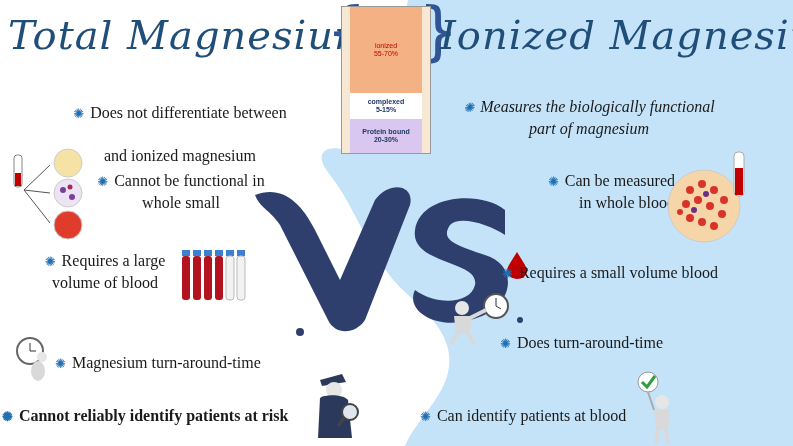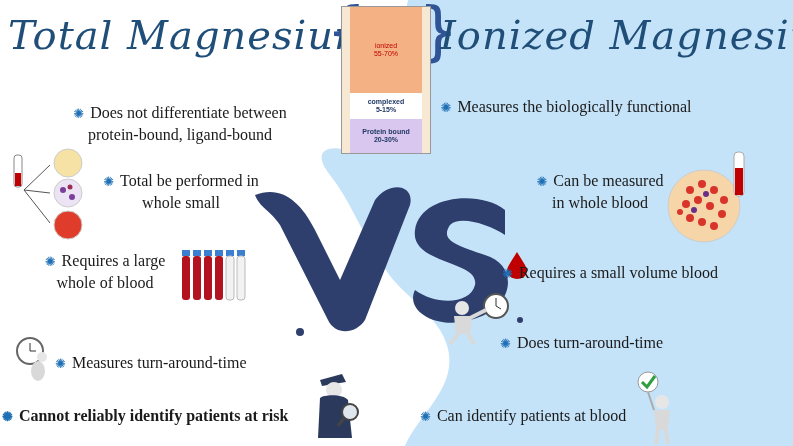--- a/index.html
+++ b/index.html
@@ -44,44 +44,45 @@
 
 <svg class="icon" style="left:240px; top:170px;" width="300" height="170" viewBox="0 0 300 170">
   <path d="M15,25 C40,15 60,30 75,60 L100,110 L135,30 C150,10 175,15 170,35 L125,150 C115,165 95,165 88,150 L40,55 C30,40 20,38 15,25 Z" fill="#2e3f6e"></path>
   <path d="M265,40 C240,20 180,25 175,60 C170,95 240,90 235,115 C230,135 195,135 175,120 C165,140 195,160 230,150 C275,140 280,95 245,85 C215,75 200,70 210,55 C220,45 250,55 265,65 Z" fill="#2e3f6e"></path>
   <circle cx="60" cy="162" r="4" fill="#2e3f6e"></circle>
   <circle cx="280" cy="150" r="3" fill="#2e3f6e"></circle>
 </svg>
 
 <div class="txt c" style="left:40px; top:76px; width:280px;margin-top:26px;">
   <span class="star">✺</span><span>Does not differentiate between</span><br>
-  <span>protein-bound, ligand-bound</span><br>
+  <br>
+  <span>and ionized magnesium</span>
 </div>
 
 <svg class="icon" style="left:10px; top:145px;" width="80" height="100" viewBox="0 0 80 100">
   <rect x="4" y="10" width="8" height="32" rx="3" fill="#fff" stroke="#888"></rect>
   <rect x="5" y="28" width="6" height="13" fill="#c00000"></rect>
   <line x1="14" y1="45" x2="40" y2="20" stroke="#555"></line>
   <line x1="14" y1="45" x2="40" y2="48" stroke="#555"></line>
   <line x1="14" y1="45" x2="40" y2="78" stroke="#555"></line>
   <circle cx="58" cy="18" r="14" fill="#f7e2a5" stroke="#ccc"></circle>
   <circle cx="58" cy="48" r="14" fill="#ece3f4" stroke="#ccc"></circle>
   <circle cx="53" cy="45" r="3" fill="#7a3f9a"></circle>
     <circle cx="62" cy="52" r="3" fill="#7a3f9a"></circle>
     <circle cx="60" cy="42" r="2.5" fill="#9b2d52"></circle>
   <circle cx="58" cy="80" r="14" fill="#e03c2c" stroke="#ccc"></circle>
 </svg>
 <div class="txt c" style="left:86px; top:170px; width:190px;">
-  <span class="star">✺</span><span>Total be performed in</span><br>
+  <span class="star">✺</span><span>Cannot be functional in</span><br>
   <span>whole small</span>
 </div>
 
 <div class="txt c" style="left:30px; top:250px; width:150px;">
   <span class="star">✺</span><span>Requires a large</span><br>
-  <span>whole of blood</span>
+  <span>volume of blood</span>
 </div>
 <svg class="icon" style="left:180px; top:248px;" width="70" height="56" viewBox="0 0 70 56">
   <g>
     <rect x="2" y="2" width="8" height="6" fill="#3a7fd0"></rect>
       <rect x="2" y="8" width="8" height="44" rx="3" fill="#b3121f"></rect>
     <rect x="13" y="2" width="8" height="6" fill="#3a7fd0"></rect>
       <rect x="13" y="8" width="8" height="44" rx="3" fill="#b3121f"></rect>
     <rect x="24" y="2" width="8" height="6" fill="#3a7fd0"></rect>
       <rect x="24" y="8" width="8" height="44" rx="3" fill="#b3121f"></rect>
     <rect x="35" y="2" width="8" height="6" fill="#3a7fd0"></rect>
@@ -94,39 +95,40 @@
 </svg>
 
 <svg class="icon" style="left:10px; top:335px;" width="42" height="50" viewBox="0 0 42 50">
   <circle cx="20" cy="16" r="13" fill="#fff" stroke="#666" stroke-width="2"></circle>
   <line x1="20" y1="16" x2="20" y2="8" stroke="#333"></line>
     <line x1="20" y1="16" x2="26" y2="16" stroke="#333"></line>
   <ellipse cx="28" cy="36" rx="7" ry="10" fill="#d9d9d9"></ellipse>
   <circle cx="32" cy="22" r="5" fill="#e6e6e6"></circle>
 </svg>
 <div class="txt" style="left:55px; top:352px;">
-  <span class="star">✺</span><span>Measures turn-around-time</span>
+  <span class="star">✺</span><span>Magnesium turn-around-time</span>
 </div>
 
 <div class="txt" style="left:2px; top:405px;font-weight:bold;">
   <span class="star">✺</span><span>Cannot reliably identify patients at risk</span>
 </div>
 <svg class="icon" style="left:312px; top:368px;" width="52" height="76" viewBox="0 0 52 76">
   <path d="M8,12 L30,6 L34,14 L10,18 Z" fill="#2b3a5c"></path>
   <circle cx="22" cy="22" r="8" fill="#e6e6e6"></circle>
   <path d="M8,30 C12,26 32,26 36,32 L40,70 L6,70 Z" fill="#2b3a5c"></path>
   <circle cx="38" cy="44" r="8" fill="#dfe6ee" stroke="#444" stroke-width="2"></circle>
   <line x1="32" y1="50" x2="26" y2="58" stroke="#444" stroke-width="3"></line>
 </svg>
 
-<div class="txt c" style="left:416px; top:96px; width:300px;">
+<div class="txt c" style="left:439px; top:96px; width:300px;font-style:italic;">
   <span class="star">✺</span><span>Measures the biologically functional</span><br>
+  <span>part of magnesium</span>
 </div>
 
-<div class="txt c" style="left:525px; top:170px; width:150px;">
+<div class="txt c" style="left:525px; top:170px; width:150px;text-align:right;">
   <span class="star">✺</span><span>Can be measured</span><br>
   <span>in whole blood</span>
 </div>
 <svg class="icon" style="left:664px; top:150px;" width="100" height="96" viewBox="0 0 100 96">
   <circle cx="40" cy="56" r="36" fill="#f6d6a8" stroke="#ccc"></circle>
   <g fill="#d8342a">
     <circle cx="26" cy="40" r="4"></circle>
       <circle cx="38" cy="34" r="4"></circle>
       <circle cx="50" cy="40" r="4"></circle>
       <circle cx="60" cy="50" r="4"></circle>

